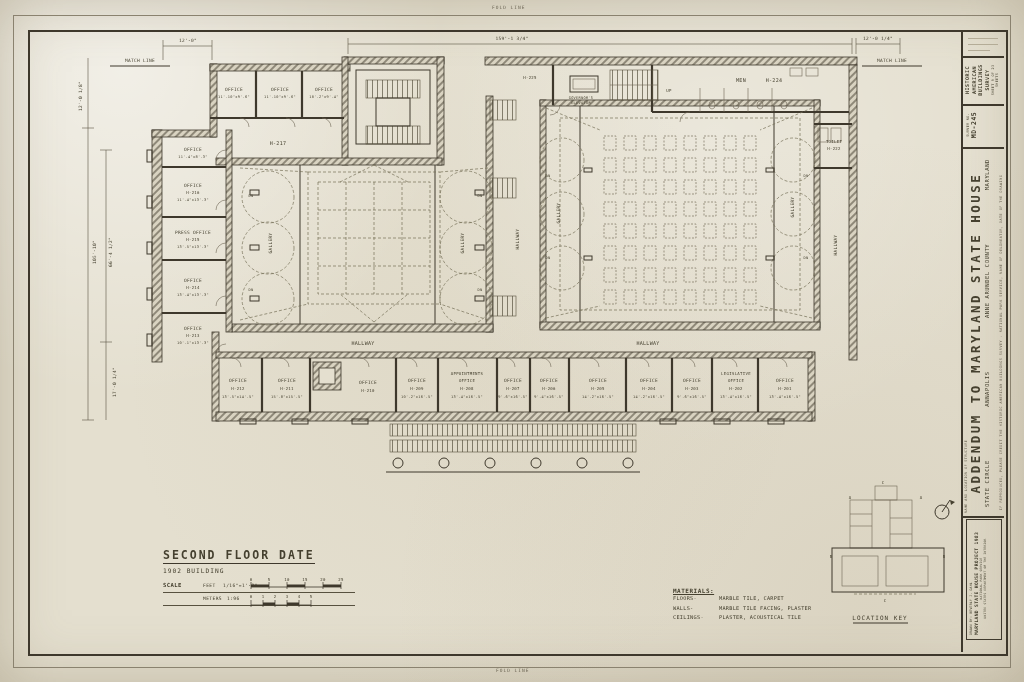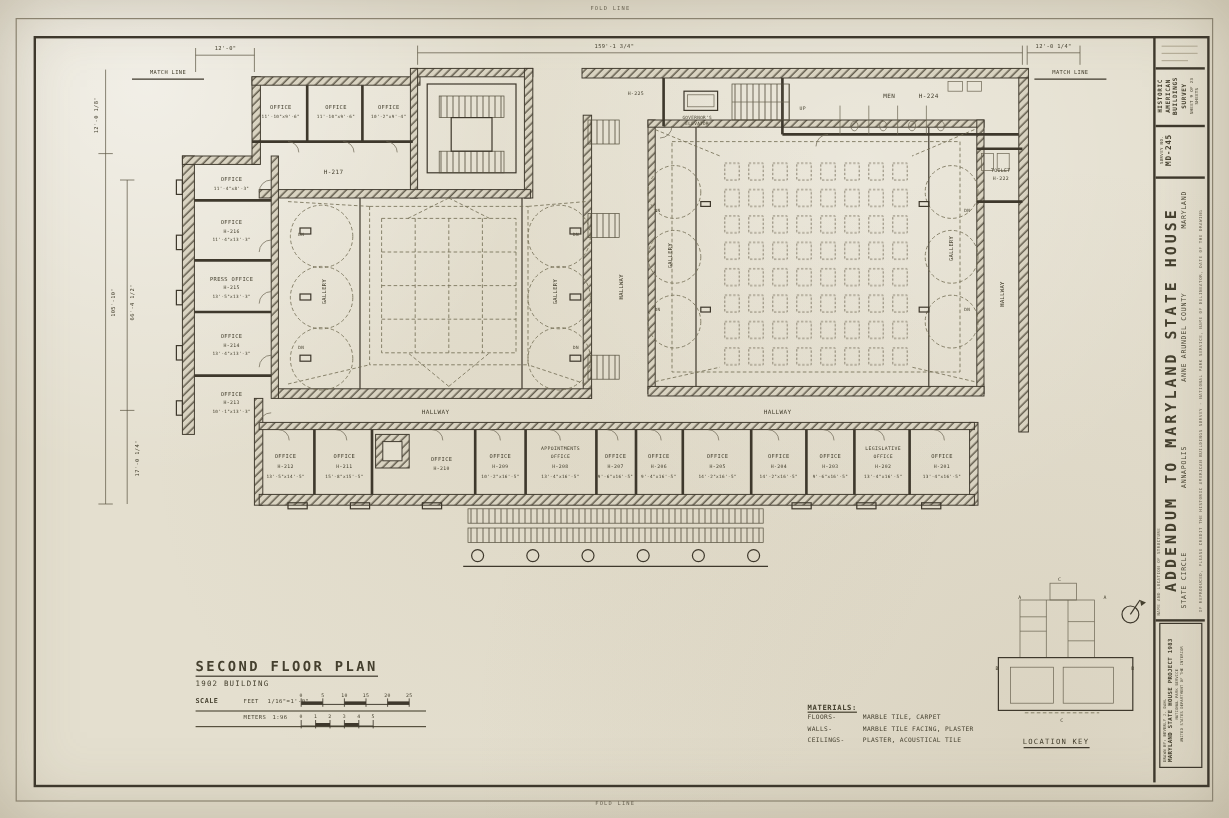--- a/index.html
+++ b/index.html
@@ -462,21 +462,21 @@
       <text class="tx4" x="101" y="21">A</text>
       <text class="tx4" x="11" y="80">B</text>
       <text class="tx4" x="124" y="80">B</text>
       <text class="tx4" x="65" y="124">C</text>
       <text class="tx6" x="60" y="142" style="letter-spacing:1px">LOCATION KEY</text>
       <line class="tl" x1="33" y1="145" x2="88" y2="145"></line>
     </g>
   </svg>
 
   <div class="plan-title-block">
-    <div class="ptb-title">SECOND FLOOR PLAN</div>
+    <div class="ptb-title">SECOND FLOOR DATE</div>
     <div class="ptb-sub">1902 BUILDING</div>
     <div class="scale-area">
       <span class="lbl" style="left:0;top:1px;font-weight:bold;">SCALE</span>
       <span class="lbl" style="left:40px;top:2px;font-size:4.6px;">FEET</span>
       <span class="lbl" style="left:60px;top:2px;font-size:4.6px;">1/16"=1'-0"</span>
       <span class="lbl" style="left:40px;top:15px;font-size:4.6px;">METERS</span>
       <span class="lbl" style="left:64px;top:15px;font-size:4.6px;">1:96</span>
       <div class="scale-rule" style="top:11px;"></div>
       <div class="scale-rule" style="top:24px;"></div>
       <svg width="112" height="34" viewBox="0 0 112 34" style="position:absolute;left:84px;top:-5px;">

